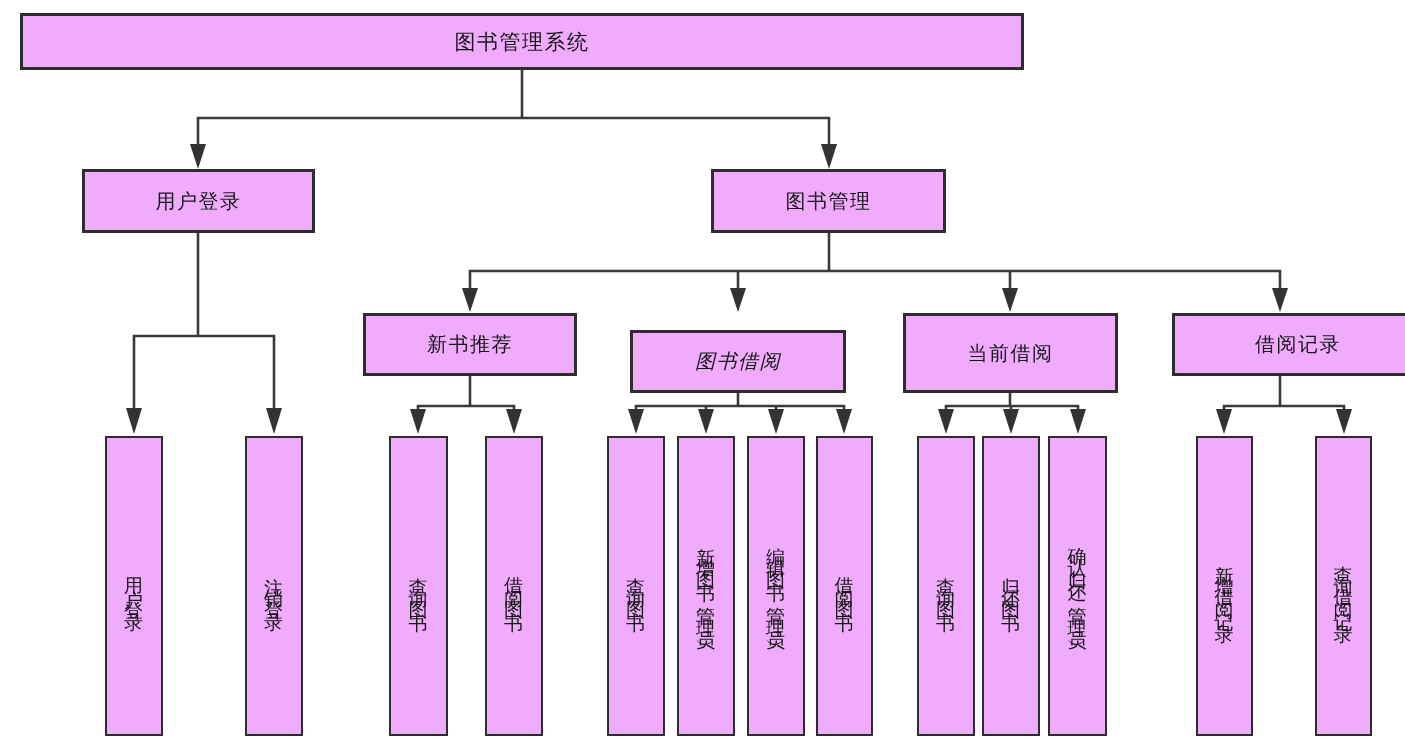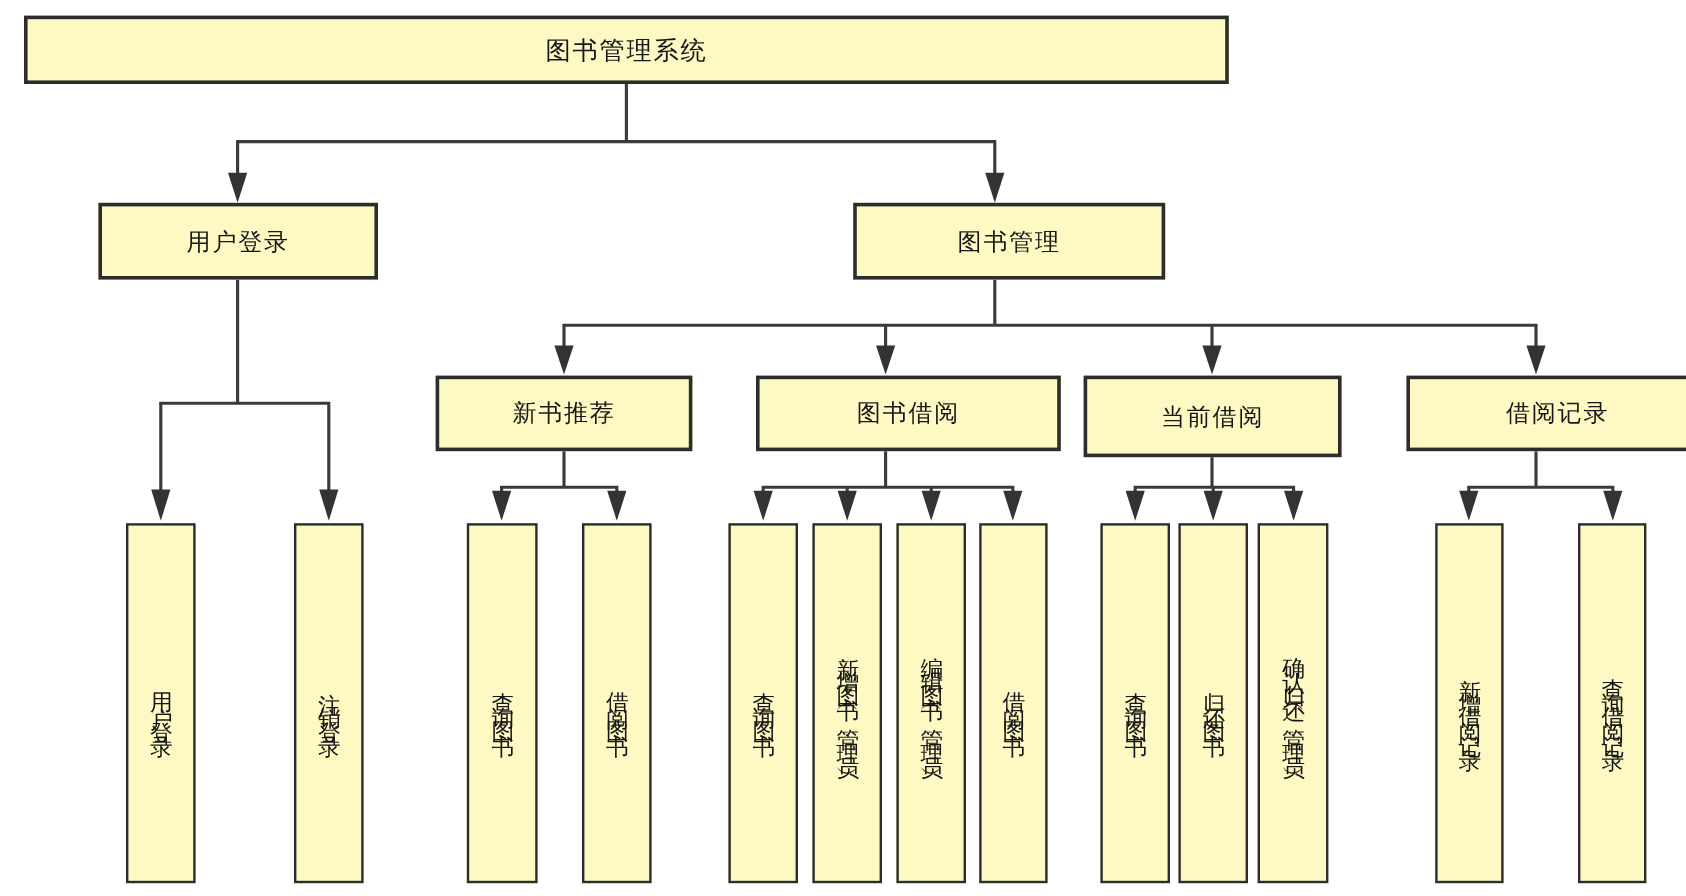--- a/index.html
+++ b/index.html
@@ -26,21 +26,21 @@
     stroke: #3a3a3a;
     stroke-width: 2.6;
   }
   #edges polygon {
     fill: #333333;
     stroke: none;
   }
   .box {
     position: absolute;
     box-sizing: border-box;
-    background: #fef9c3;
+    background: #f0abfc;
     display: flex;
     align-items: center;
     justify-content: center;
     z-index: 2;
     color: #161616;
   }
   .box.h {
     border: 3px solid #2d2d2d;
     font-size: 20px;
     letter-spacing: 1.5px;
@@ -144,31 +144,31 @@
     </g>
   </svg>
 
   <div class="box h root" style="left:20px; top:13px; width:1004px; height:57px;">
     <span>图书管理系统</span>
   </div>
 
   <div class="box h" style="left:82px; top:169px; width:233px; height:64px;">
     <span>用户登录</span>
   </div>
-  <div class="box h" style="left:711px; top:169px; width:260px; height:64px;">
+  <div class="box h" style="left:711px; top:169px; width:235px; height:64px;">
     <span>图书管理</span>
   </div>
 
   <div class="box h" style="left:363px; top:313px; width:214px; height:63px;">
     <span>新书推荐</span>
   </div>
-  <div class="box h" style="left:630px; top:313px; width:254px; height:63px;">
+  <div class="box h" style="left:630px; top:330px; width:216px; height:63px;font-style:italic;">
     <span>图书借阅</span>
   </div>
-  <div class="box h" style="left:903px; top:313px; width:215px; height:68px;">
+  <div class="box h" style="left:903px; top:313px; width:215px; height:80px;">
     <span>当前借阅</span>
   </div>
   <div class="box h" style="left:1172px; top:313px; width:252px; height:63px;">
     <span>借阅记录</span>
   </div>
 
   <div class="box v" style="left:105px; top:436px; width:58px; height:300px;">
     <span class="vtext">用户登录</span>
   </div>
   <div class="box v" style="left:245px; top:436px; width:58px; height:300px;">

